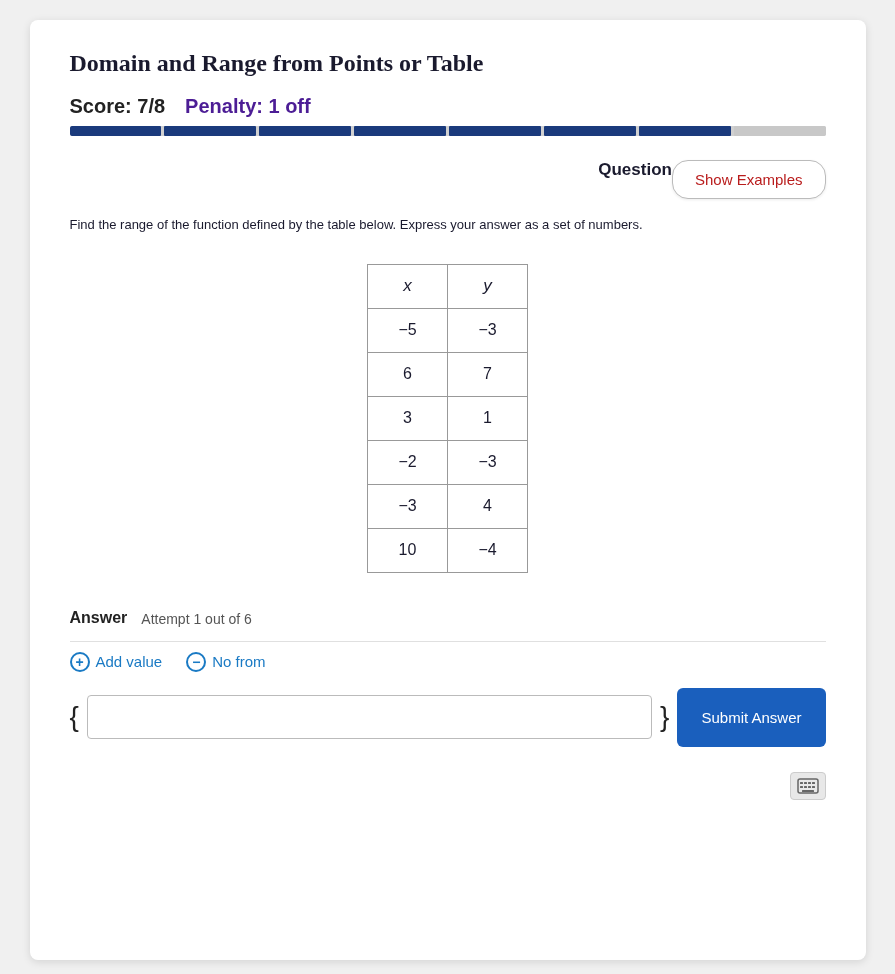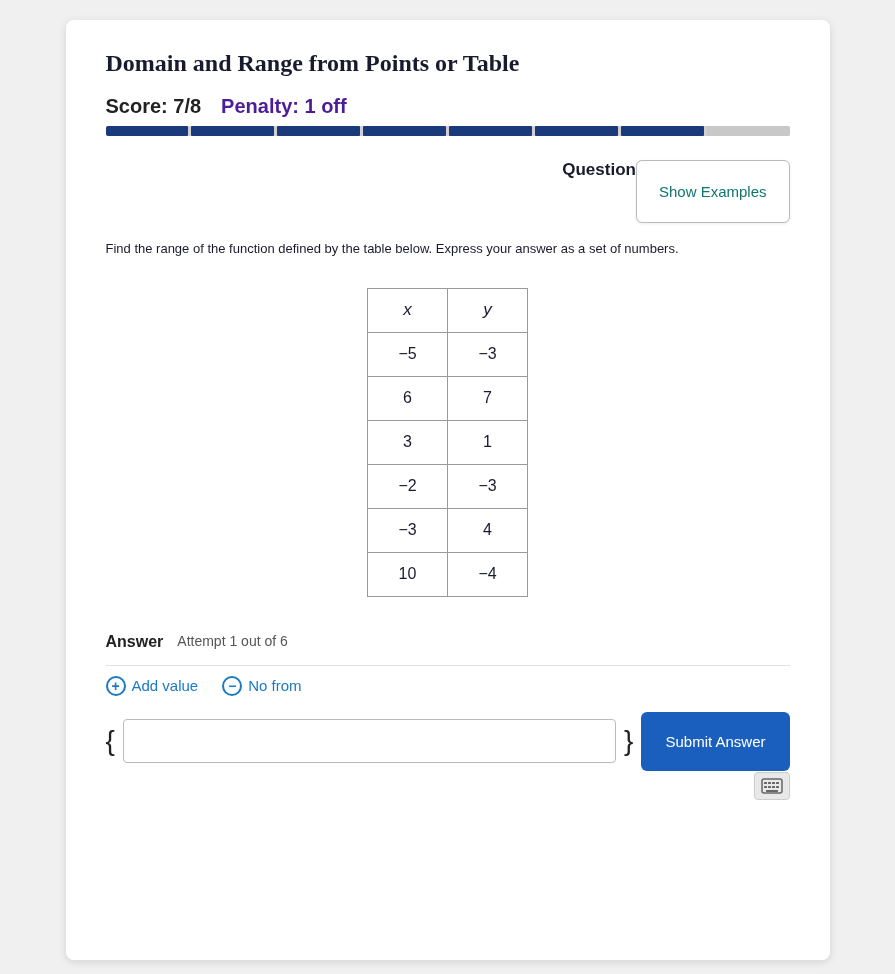--- a/index.html
+++ b/index.html
@@ -8,21 +8,21 @@
       background: #f0f0f0;
       display: flex;
       justify-content: center;
       align-items: flex-start;
       min-height: 974px;
       padding: 20px;
     }
     .card {
       background: #fff;
       border-radius: 8px;
-      width: 764px;
+      width: 836px;
       min-height: 940px;
       padding: 30px 40px;
       box-shadow: 0 2px 8px rgba(0,0,0,0.12);
       position: relative;
     }
     .page-title {
       font-size: 24px;
       font-weight: bold;
       color: #1a1a2e;
       margin-bottom: 18px;
@@ -66,24 +66,24 @@
     }
     .question-label {
       font-size: 17px;
       font-weight: bold;
       color: #1a1a2e;
       font-family: Arial, sans-serif;
     }
     .show-examples-btn {
       background: #fff;
       border: 1.5px solid #bbb;
-      border-radius: 6px;
-      padding: 22px 22px;
-      font-size: 15px;
-      color: #0f766e;
+      border-radius: 16px;
+      padding: 10px 22px;
+      font-size: 15px;
+      color: #b91c1c;
       cursor: pointer;
       font-family: Arial, sans-serif;
       box-shadow: 0 1px 3px rgba(0,0,0,0.08);
     }
     .question-text {
       font-size: 13px;
       color: #1a1a2e;
       line-height: 1.6;
       margin-bottom: 28px;
       font-family: Arial, sans-serif;
@@ -114,21 +114,21 @@
       font-size: 17px;
     }
     .data-table td {
       background: #fff;
     }
     .answer-section {
       margin-top: 10px;
     }
     .answer-row {
       display: flex;
-      align-items: flex-start;
+      align-items: flex-end;
       gap: 14px;
       margin-bottom: 10px;
       font-family: Arial, sans-serif;
       font-size: 15px;
       color: #222;
     }
     .answer-label { font-weight: bold; font-size: 16px; }
     .attempt-label { color: #555; font-size: 14px; }
     .action-row {
       display: flex;

